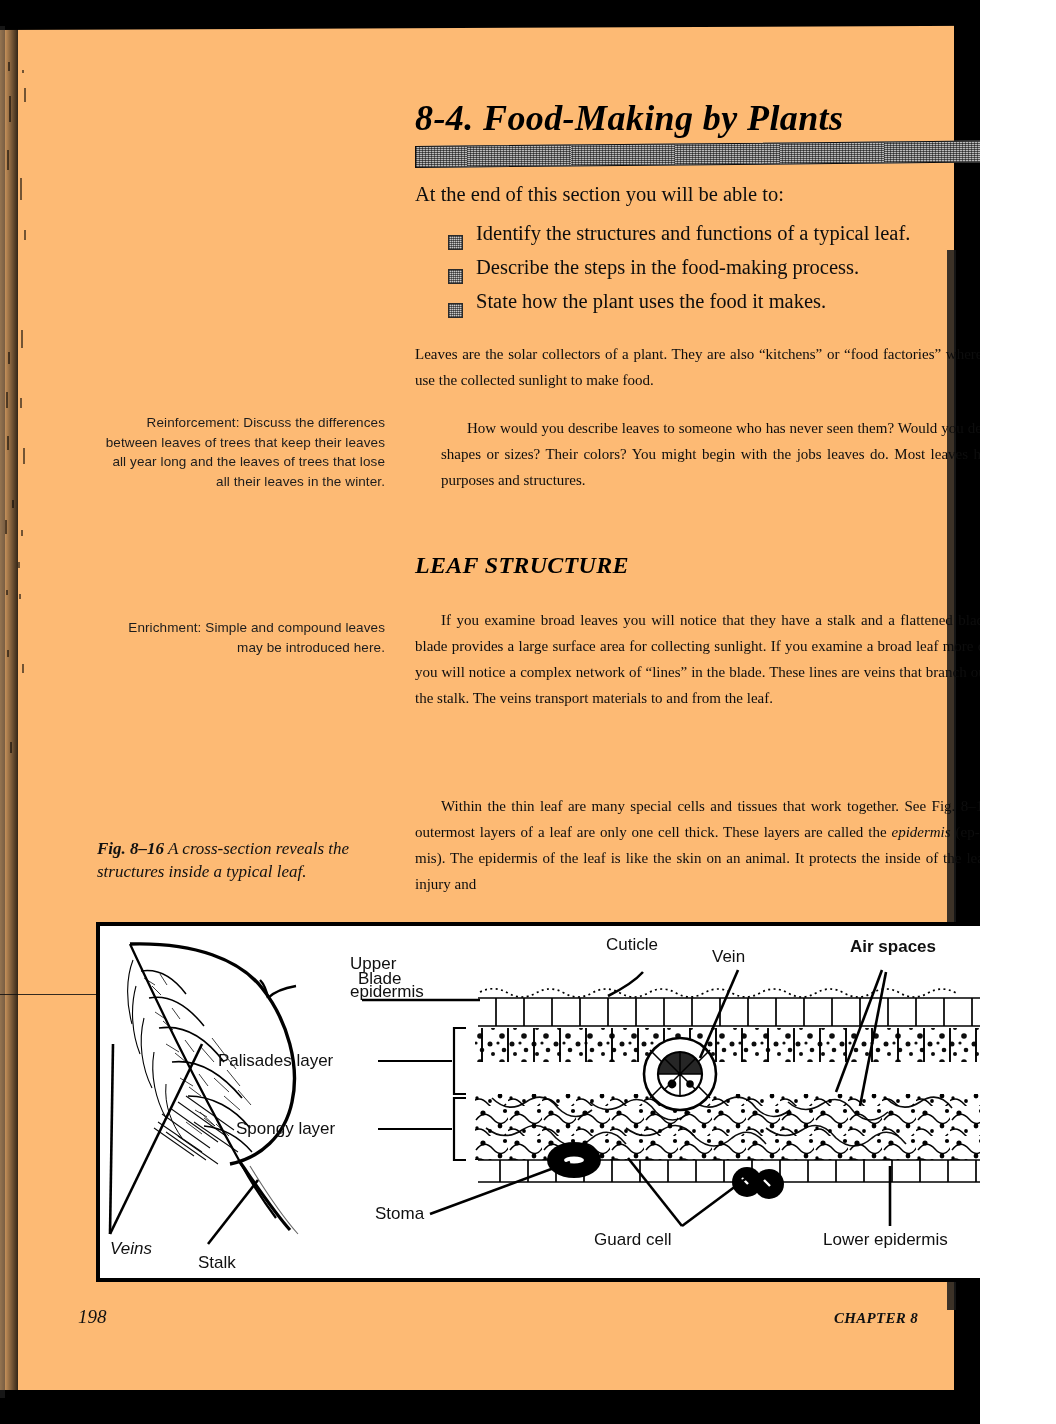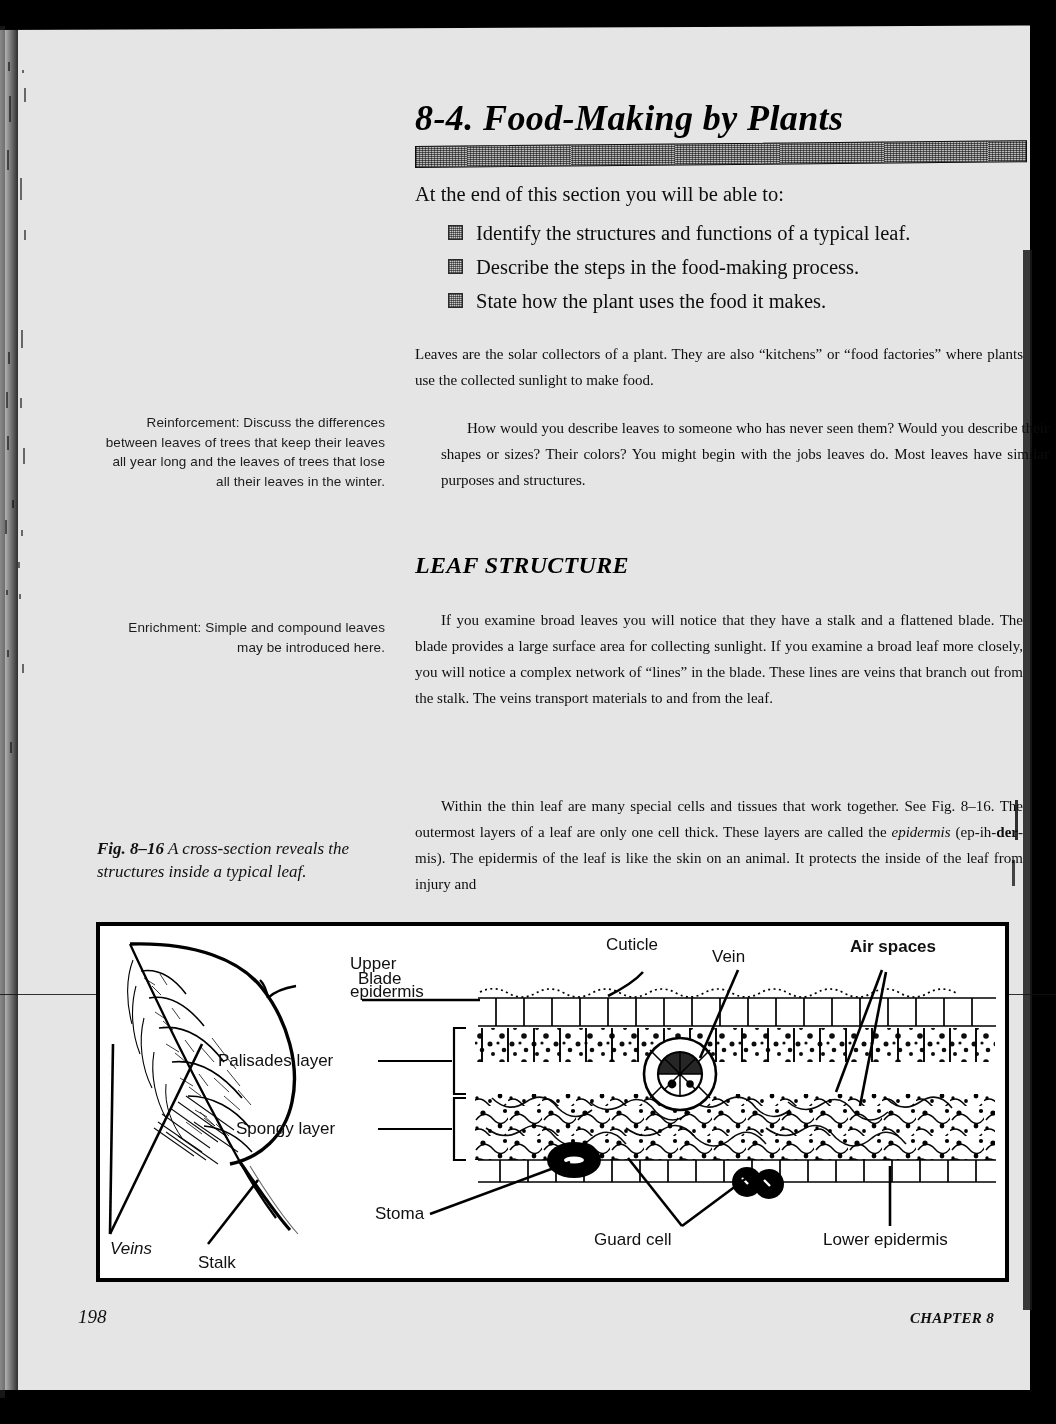--- a/index.html
+++ b/index.html
@@ -8,22 +8,22 @@
     background: #ffffff;
   }
   body {
     width: 1056px; height: 1424px;
     overflow: hidden;
     font-family: "Liberation Serif", serif;
   }
 
   #page {
     position: relative;
-    width: 1056px; height: 1424px;
-    background: #e5e5e5;
+    width: 980px; height: 1424px;
+    background: #fdba74;
     overflow: hidden;
   }
 
   
   .scan-edge { position: absolute; background: #000; }
   .edge-top    { left: 0; top: 0; width: 1056px; height: 30px;
                  transform: skewY(-0.25deg); transform-origin: left top; }
   .edge-bottom { left: 0; bottom: 0; width: 1056px; height: 34px; }
   .edge-right  { right: 0; top: 22px; width: 26px; height: 1402px; }
   .edge-right2 { right: 24px; top: 250px; width: 9px; height: 1060px;
@@ -101,21 +101,21 @@
     font-size: 20.5px; line-height: 25px; color: #0d0d0d;
   }
 
   
   #objectives {
     position: absolute;
     left: 448px; top: 216px; width: 580px;
     list-style: none; margin: 0; padding: 0;
   }
   #objectives li {
-    display: flex; align-items: flex-start;
+    display: flex; align-items: flex-end;
     font-size: 20.5px; line-height: 34px; color: #0d0d0d;
   }
   .obj-marker {
     flex: 0 0 auto;
     width: 13px; height: 13px;
     margin: 9px 13px 0 0;
     border: 1.4px solid #2a2a2a;
     background-color: #c9c9c9;
     background-image:
       repeating-linear-gradient(0deg,  rgba(0,0,0,.5) 0 1px, rgba(255,255,255,0) 1px 2px),

